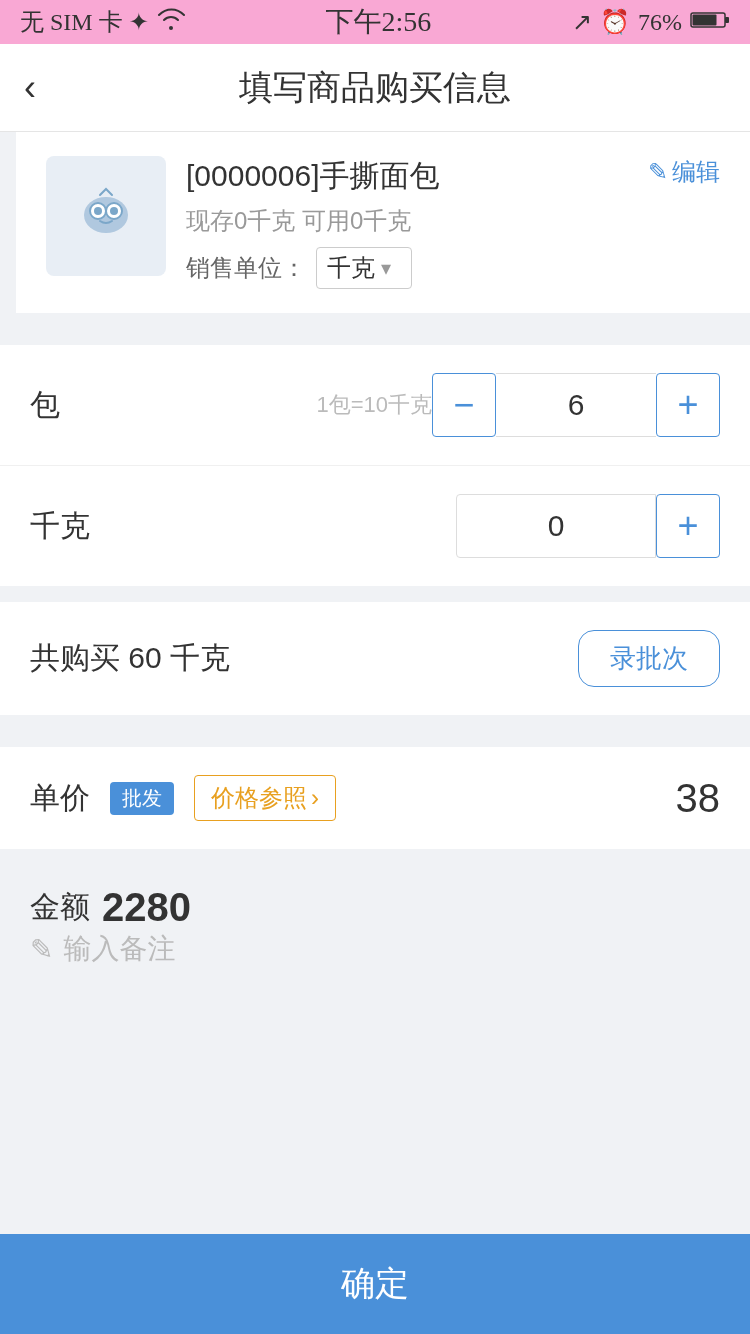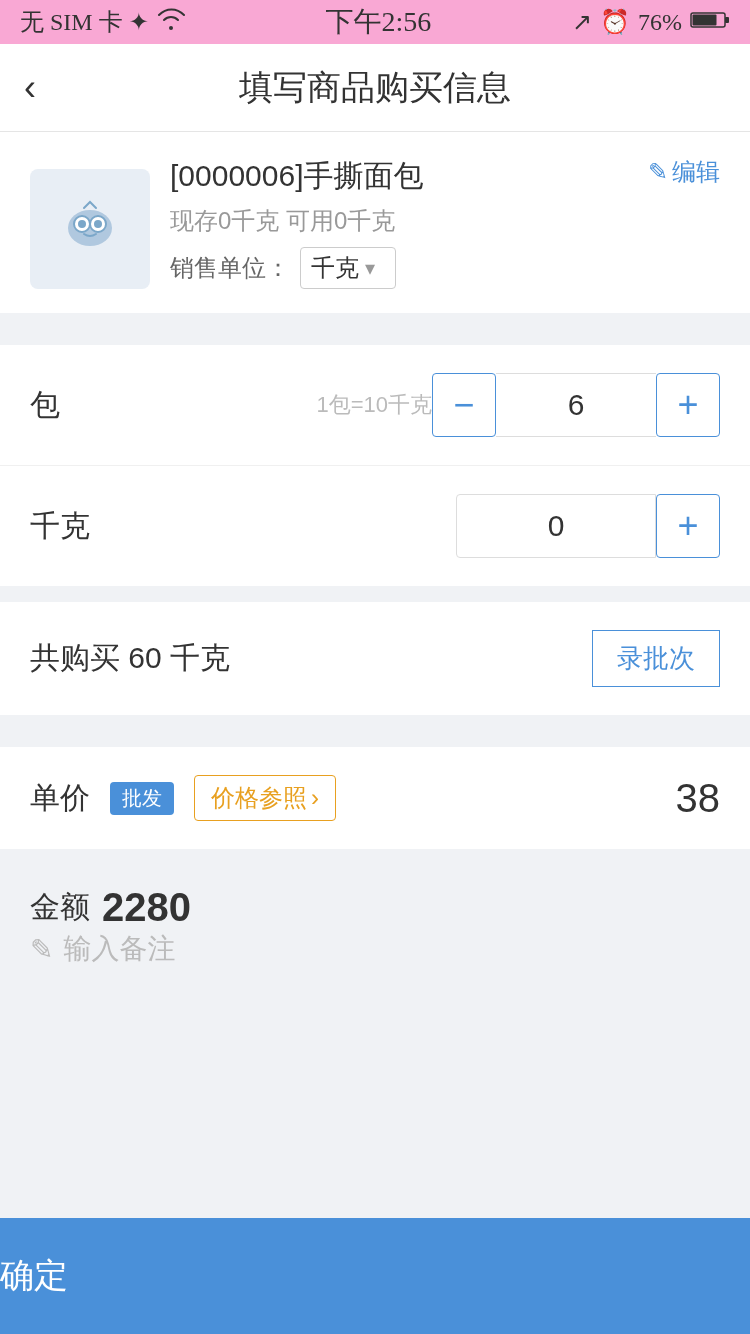--- a/index.html
+++ b/index.html
@@ -52,23 +52,24 @@
       font-size: 34px;
       font-weight: 500;
       color: #333;
     }
 
     
     .product-card {
       background: #fff;
       padding: 24px 30px;
       display: flex;
-      align-items: flex-end;
+      align-items: flex-start;
       gap: 20px;
       margin-bottom: 16px;
+      margin-left: 16px;
     }
     .product-image {
       width: 120px;
       height: 120px;
       background: #e8eef5;
       border-radius: 8px;
       display: flex;
       align-items: center;
       justify-content: center;
       flex-shrink: 0;
@@ -150,23 +151,23 @@
       display: flex;
       align-items: center;
       justify-content: space-between;
       padding: 28px 30px;
     }
     .summary-text { font-size: 30px; color: #333; }
     .batch-btn {
       border: 1px solid #4a90d9;
       color: #4a90d9;
       background: #fff;
-      padding: 10px 24px;
+      padding: 10px 31px;
       font-size: 26px;
-      border-radius: 0;
+      border-radius: 16px;
       cursor: pointer;
     }
 
     
     .price-section {
       background: #fff;
       margin-bottom: 8px;
       padding: 28px 30px;
     }
     .price-row {
@@ -222,25 +223,25 @@
       height: 340px;
       background: #f0f2f5;
     }
 
     
     .confirm-bar {
       position: fixed;
       bottom: 0;
       left: 0;
       width: 750px;
-      height: 116px;
+      height: 100px;
       background: #4a90d9;
       display: flex;
       align-items: center;
-      justify-content: flex-start;
+      justify-content: center;
       cursor: pointer;
     }
     .confirm-text {
       color: #fff;
       font-size: 34px;
       font-weight: 500;
     }
 
     
     .owl-icon {

